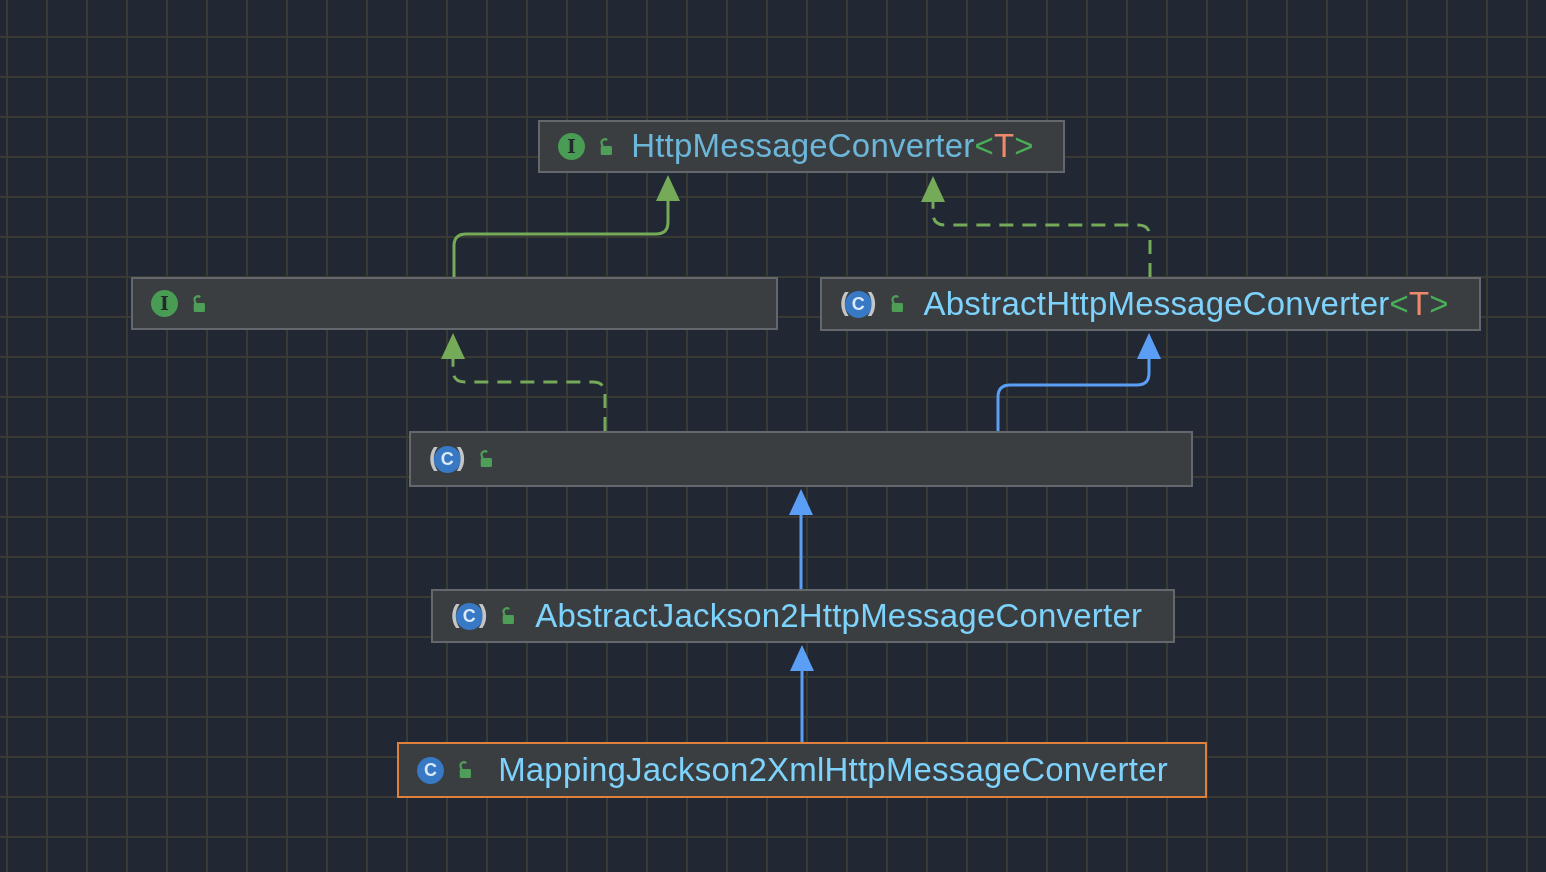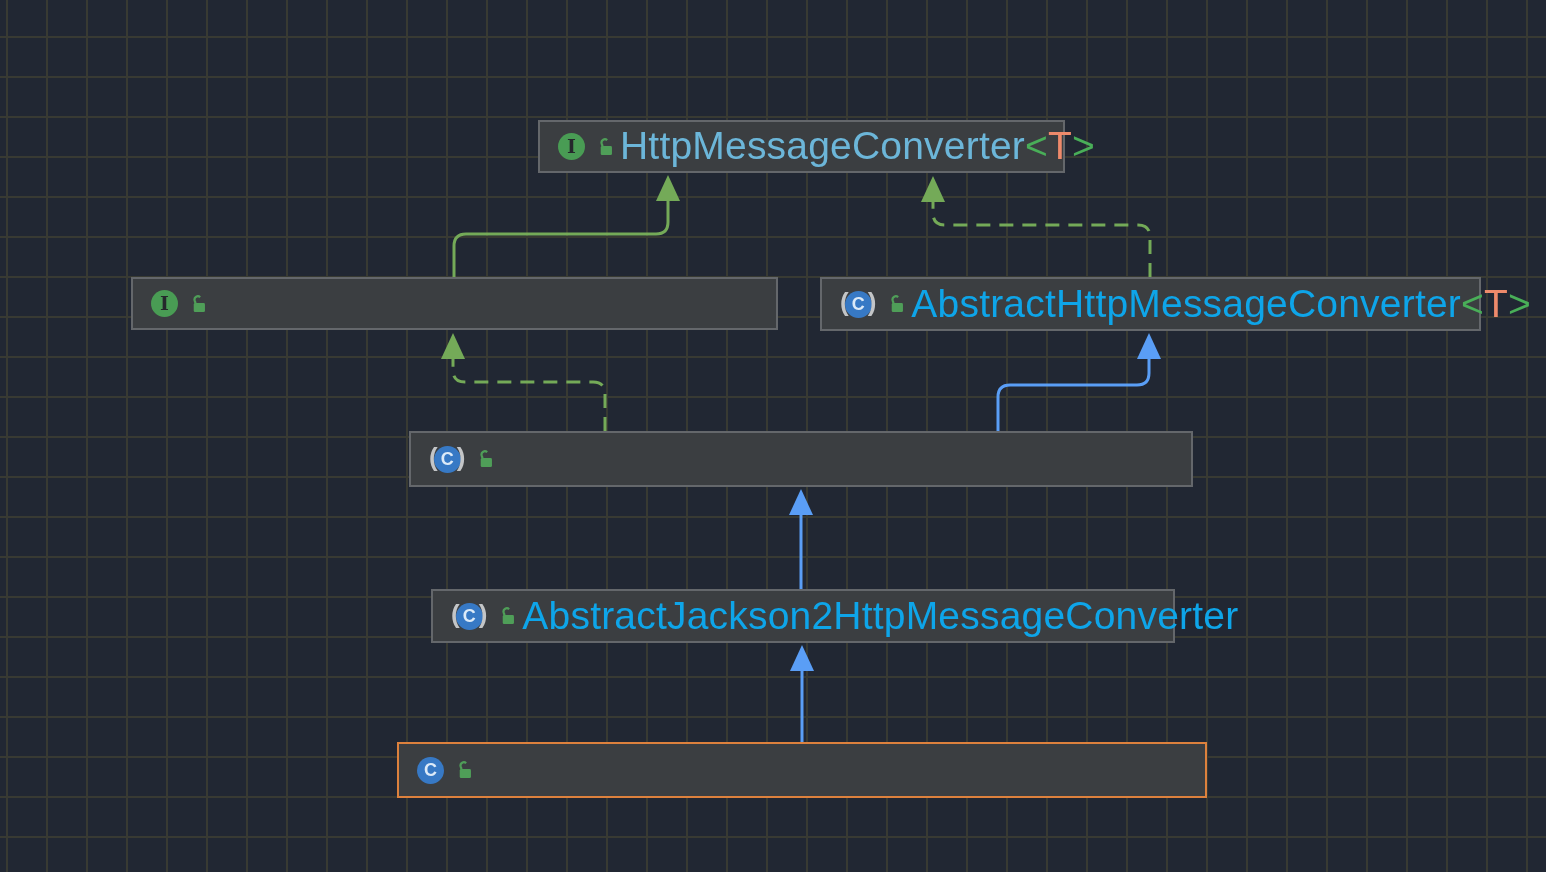--- a/index.html
+++ b/index.html
@@ -36,27 +36,27 @@
     background: #3b3e41;
     border: 2px solid #64676b;
     display: flex;
     align-items: center;
     padding: 0 18px;
     white-space: nowrap;
   }
   .node.selected { border-color: #dd813d; }
   .node .label {
     margin: 0 auto;
-    font-size: 39px;
+    font-size: 33px;
     letter-spacing: 0.2px;
     line-height: 1;
     transform: translateY(-1px);
   }
   .iface-name { color: #6cb6d9; }
-  .class-name { color: #0ea5e9; }
+  .class-name { color: #7dd3fc; }
   .gen-bracket { color: #49ae58; }
   .gen-type { color: #ee8a6b; }
 
   
   .icon-circle {
     width: 27px; height: 27px;
     border-radius: 50%;
     display: inline-flex;
     align-items: center;
     justify-content: center;
@@ -206,15 +206,18 @@
   </div>
 
   <div class="node selected" style="left:397px; top:742px; width:810px; height:56px;">
     <span class="icon-circle icon-class">C</span>
     <span class="lock">
       <svg width="18" height="18" viewBox="0 0 16 16">
         <rect x="4.2" y="7.2" width="10" height="8" rx="1.2" fill="#4f9e58"></rect>
         <path d="M5.8 7.2 V4.6 A2.9 2.9 0 0 1 11.3 3.5" fill="none" stroke="#4f9e58" stroke-width="2" transform="rotate(-18 5.8 7.2)"></path>
       </svg>
     </span>
+    <span class="label">
+      <span class="class-name">MappingJackson2XmlHttpMessageConverter</span>
+    </span>
   </div>
 
 </div>
 
 </body></html>

